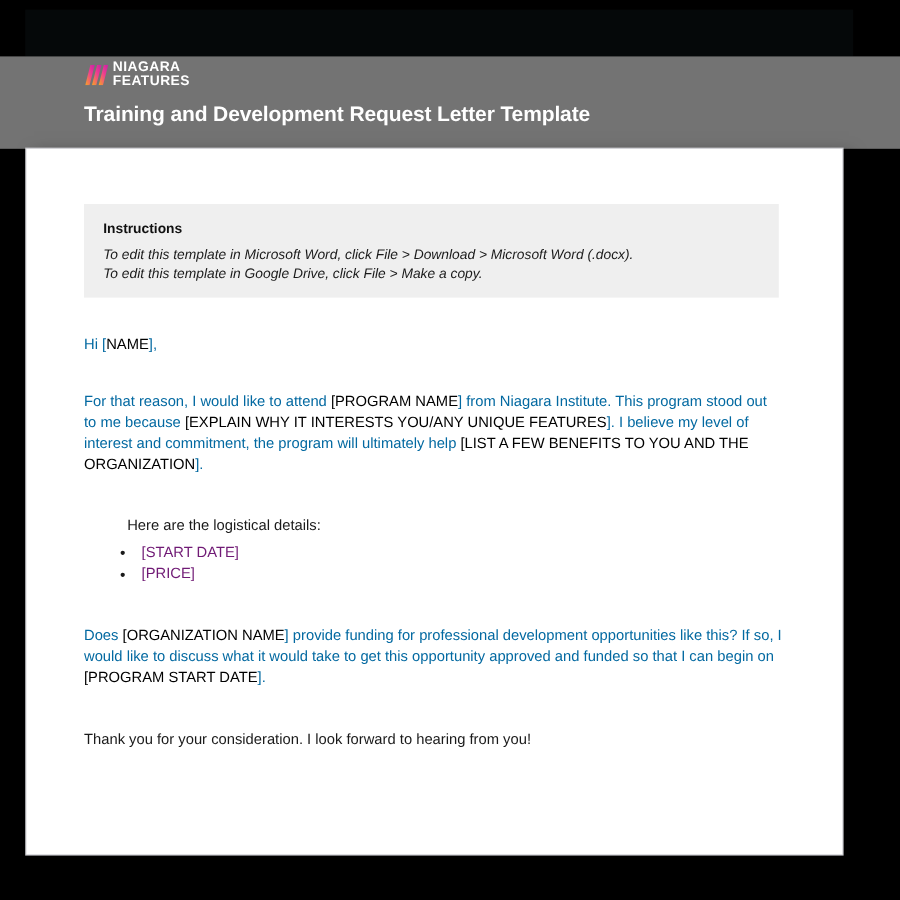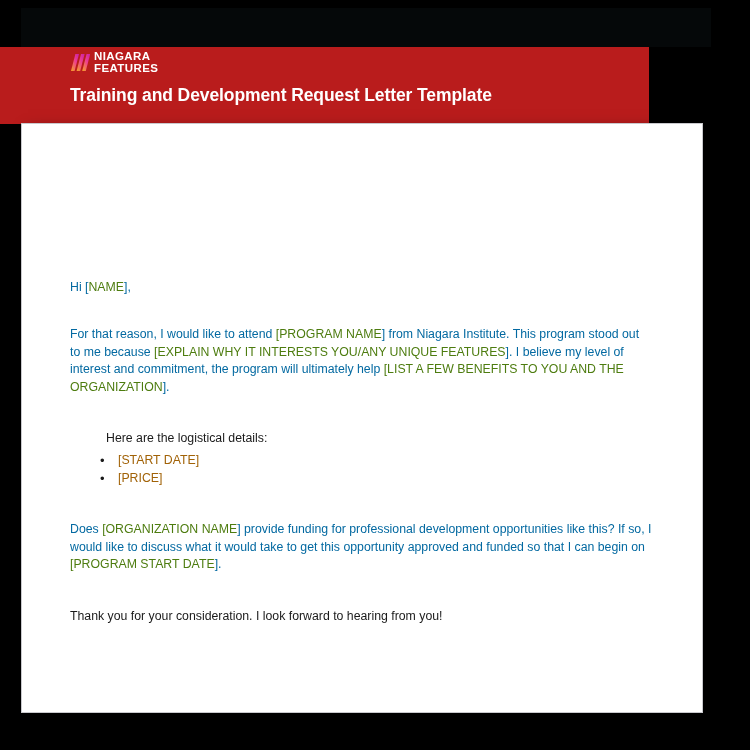--- a/index.html
+++ b/index.html
@@ -23,23 +23,23 @@
     width: 690px;
     height: 39px;
     background: #050809;
   }
 
   
   .header {
     position: absolute;
     left: 0;
     top: 47px;
-    width: 649px;
+    width: 750px;
     height: 77px;
-    background: #b91c1c;
+    background: #737373;
   }
 
   .logo {
     position: absolute;
     left: 71px;
     top: 4px;
     display: flex;
     align-items: center;
     gap: 4px;
   }
@@ -130,31 +130,31 @@
   .para.gap-lg {
     margin-bottom: 30px;
   }
   .para.gap-xl {
     margin-bottom: 34px;
   }
   .para.nogap {
     margin-bottom: 0;
   }
 
-  .ph { color: #4d7c0f; text-align: right; }
+  .ph { color: #000000; text-align: right; }
   .blk { color: #0369a1; }
 
   ul.details {
     list-style: none;
     margin: 0 0 0 0;
     padding: 0 0 0 30px;
   }
   ul.details li {
     position: relative;
-    color: #a16207;
+    color: #701a75;
     line-height: 1.45;
     padding-left: 18px;
   }
   ul.details li::before {
     content: "\2022";
     position: absolute;
     left: 0;
     top: 0;
     color: #1a1a1a;
     font-size: 13px;
@@ -186,20 +186,25 @@
       <span class="logo-word">NIAGARA</span>
       <span class="logo-word">FEATURES</span>
     </span>
   </div>
 
   <div class="page-title">Training and Development Request Letter Template</div>
 </div>
 
 <div class="doc-card">
 
+  <div class="instructions-box">
+    <div class="instructions-title">Instructions</div>
+    <div class="instructions-line">To edit this template in Microsoft Word, click File &gt; Download &gt; Microsoft Word (.docx).</div>
+    <div class="instructions-line">To edit this template in Google Drive, click File &gt; Make a copy.</div>
+  </div>
 
   <div class="body-text">
 
     <p class="para gap-lg"><span class="blk">Hi [</span><span class="ph">NAME</span><span class="blk">],</span></p>
 
 
     <p class="para gap-xl"><span class="blk">For that reason, I would like to attend </span><span class="ph">[PROGRAM NAME</span><span class="blk">] from Niagara Institute. This program stood out to me because </span><span class="ph">[EXPLAIN WHY IT INTERESTS YOU/ANY UNIQUE FEATURES</span><span class="blk">]. I believe my level of interest and commitment, the program will ultimately help </span><span class="ph">[LIST A FEW BENEFITS TO YOU AND THE ORGANIZATION</span><span class="blk">].</span></p>
 
     <p class="para tight">Here are the logistical details:</p>
 

